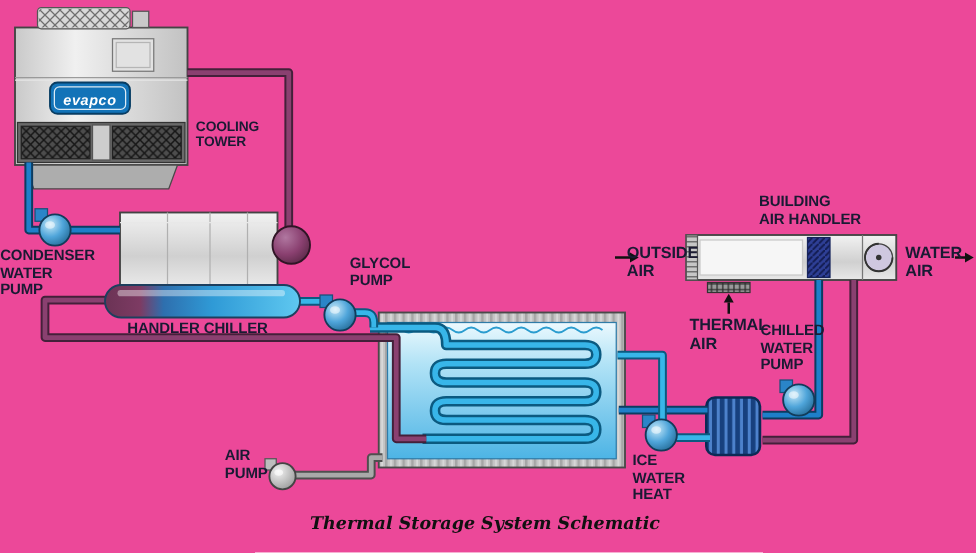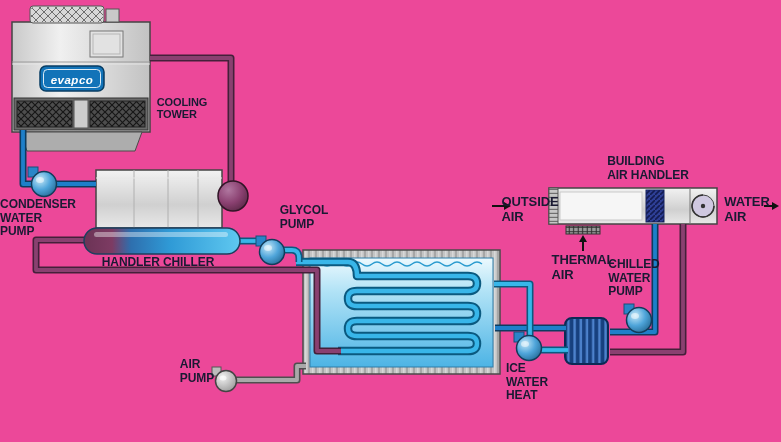--- a/index.html
+++ b/index.html
@@ -266,14 +266,15 @@
 WATER
 PUMP</div>
   <div class="lbl md" style="left:648px;top:155px">BUILDING
 AIR HANDLER</div>
   <div class="lbl sm" style="left:530px;top:195px">OUTSIDE
 AIR</div>
   <div class="lbl sm" style="left:583px;top:253px">THERMAL
 AIR</div>
   <div class="lbl sm" style="left:747px;top:195px">WATER
 AIR</div>
+  <div class="title" style="left:388px;top:411px">Thermal Storage System Schematic</div>
 
 </div>
 
 </body></html>

